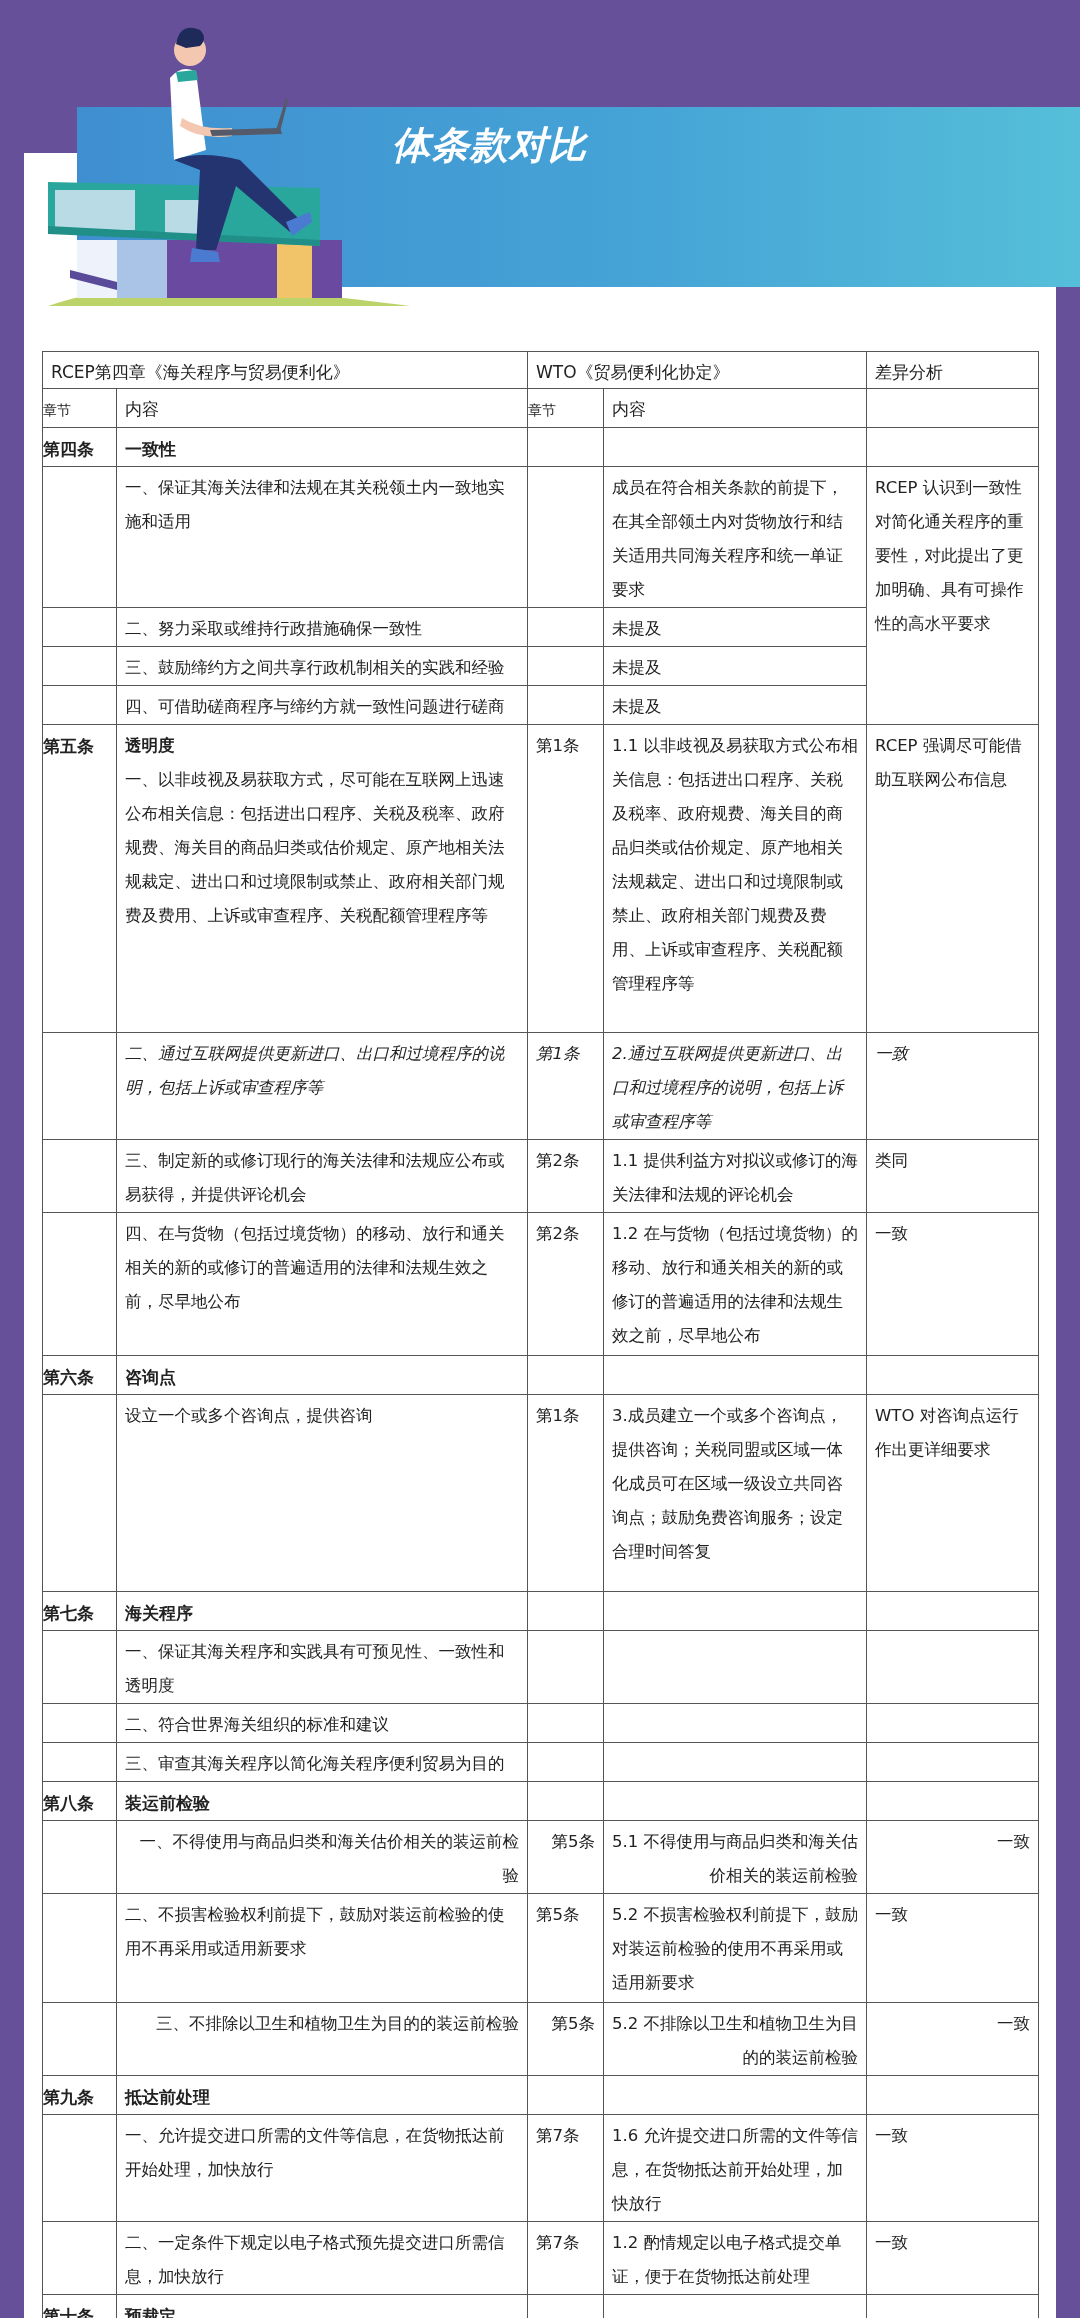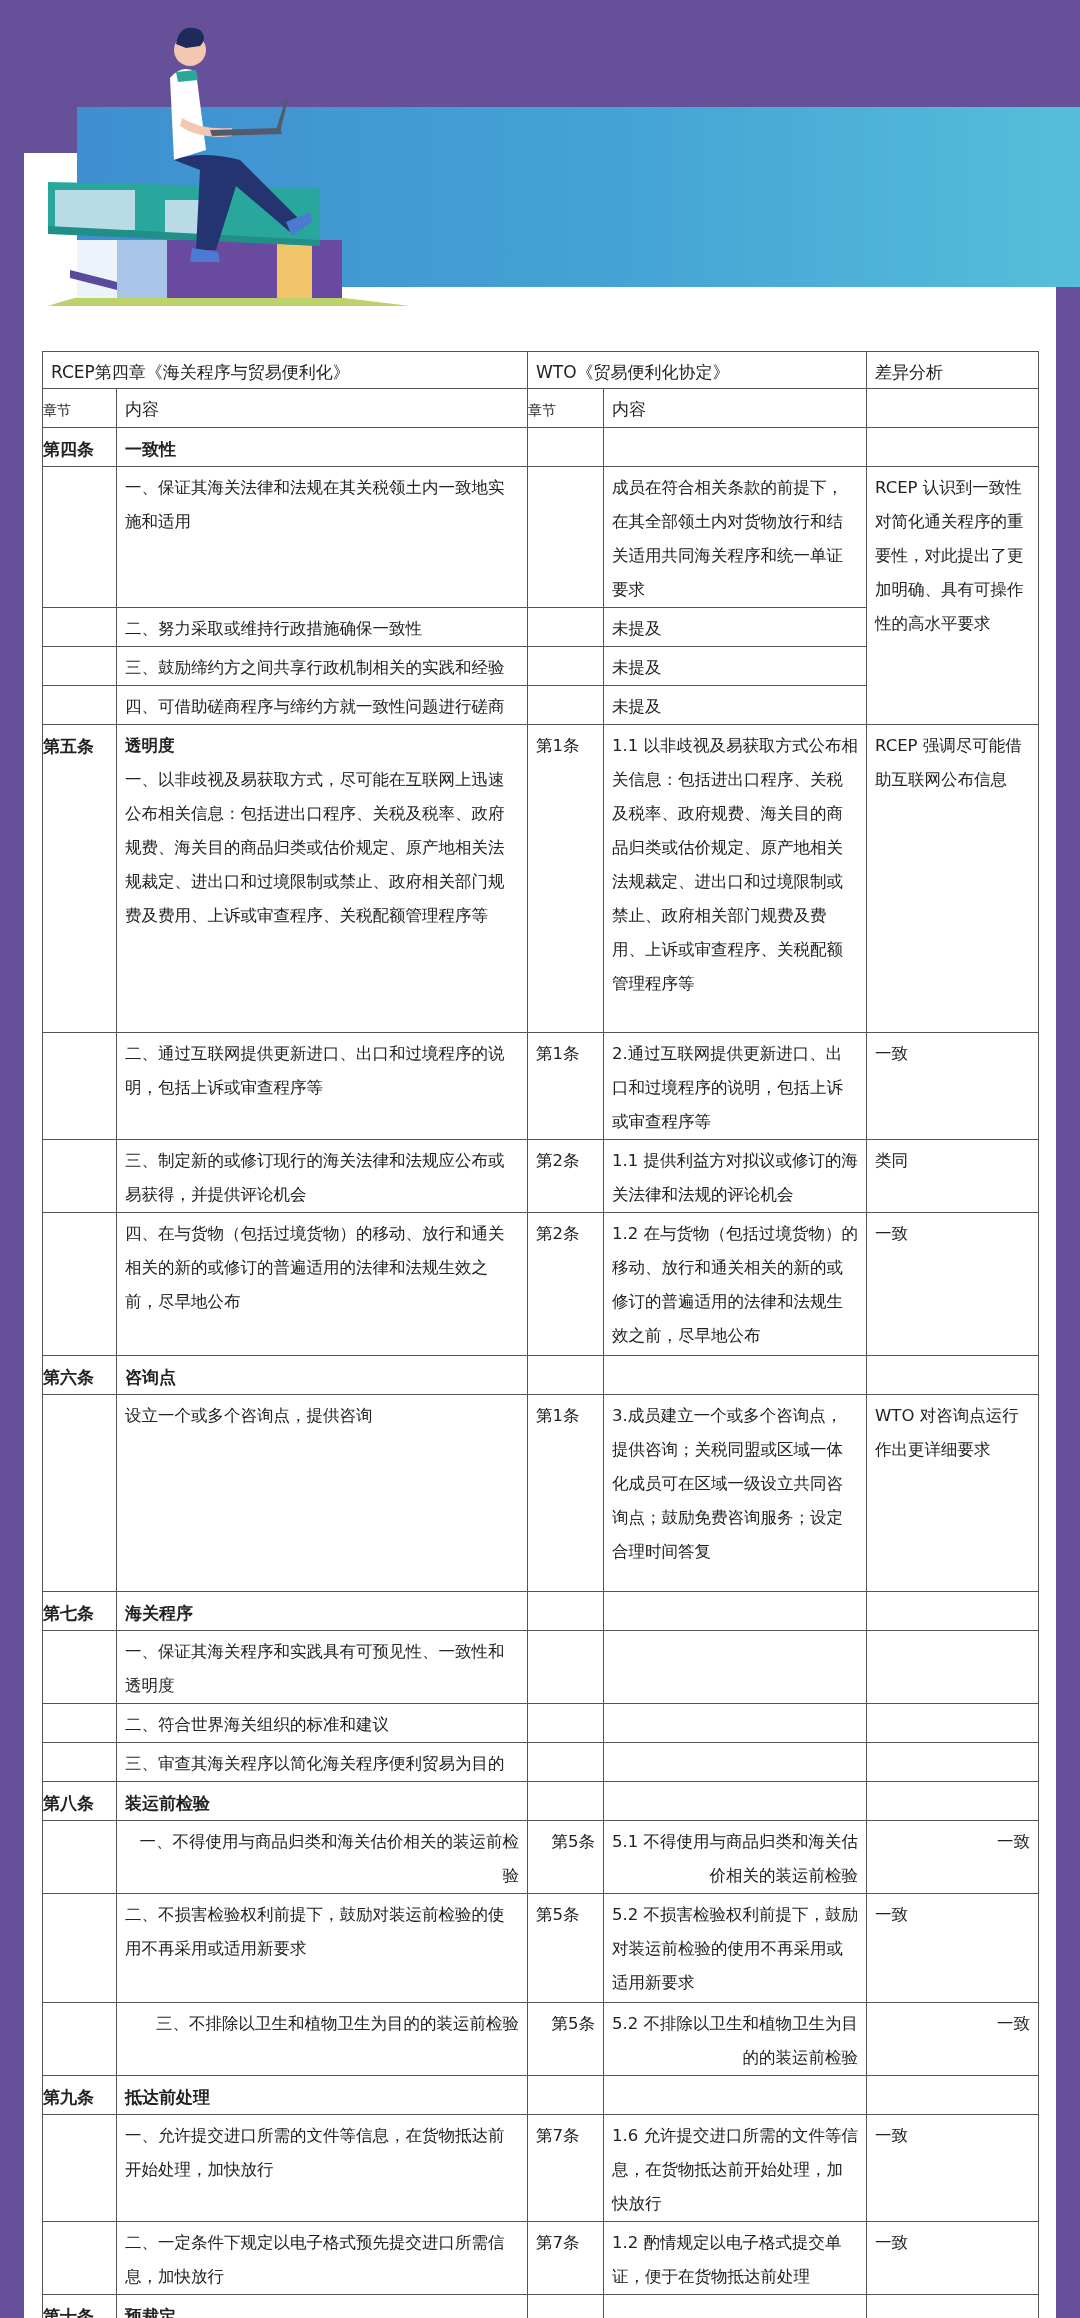--- a/index.html
+++ b/index.html
@@ -67,20 +67,21 @@
   <path d="M176 44 Q180 22 200 30 Q208 38 200 46 L186 48 Z" fill="#1e2a5a"></path>
   <path d="M182 118 Q200 130 232 128 L232 136 Q200 140 180 126 Z" fill="#f3c7b0"></path>
   <path d="M174 160 Q200 150 240 160 L300 220 L290 232 L236 186 L216 250 L196 250 L200 170 Z" fill="#233470"></path>
   <path d="M286 222 L310 212 L312 222 L292 236 Z" fill="#4a7bd0"></path>
   <path d="M192 248 L218 252 L220 262 L190 262 Z" fill="#4a7bd0"></path>
   <path d="M210 130 L280 128 L282 134 L212 136 Z" fill="#555a6a"></path>
   <path d="M276 130 L286 98 L288 100 L280 132 Z" fill="#555a6a"></path>
 </svg>
 
 <div class="title">
+  <div>体条款对比</div>
 </div>
 
 <div class="tbl">
   <table id="cmp">
     <colgroup>
       <col style="width:74px">
         <col style="width:411px">
         <col style="width:76px">
         <col style="width:263px">
         <col style="width:172px">
@@ -133,21 +134,21 @@
         <tr style="height: 308px;">
           <td class="sec bold">第五条</td>
           <td>
             <span class="blk" style="font-weight: bold;">透明度</span>
             <span class="blk">一、以非歧视及易获取方式，尽可能在互联网上迅速公布相关信息：包括进出口程序、关税及税率、政府规费、海关目的商品归类或估价规定、原产地相关法规裁定、进出口和过境限制或禁止、政府相关部门规费及费用、上诉或审查程序、关税配额管理程序等</span>
           </td>
           <td>第1条</td>
           <td>1.1 以非歧视及易获取方式公布相关信息：包括进出口程序、关税及税率、政府规费、海关目的商品归类或估价规定、原产地相关法规裁定、进出口和过境限制或禁止、政府相关部门规费及费用、上诉或审查程序、关税配额管理程序等</td>
           <td>RCEP 强调尽可能借助互联网公布信息</td>
         </tr>
-        <tr style="height: 102px;">
+        <tr style="height: 102px; font-style: italic;">
           <td class="sec"></td>
           <td>二、通过互联网提供更新进口、出口和过境程序的说明，包括上诉或审查程序等</td>
           <td>第1条</td>
           <td>2.通过互联网提供更新进口、出口和过境程序的说明，包括上诉或审查程序等</td>
           <td>一致</td>
         </tr>
         <tr style="height: 67px;">
           <td class="sec"></td>
           <td>三、制定新的或修订现行的海关法律和法规应公布或易获得，并提供评论机会</td>
           <td>第2条</td>

